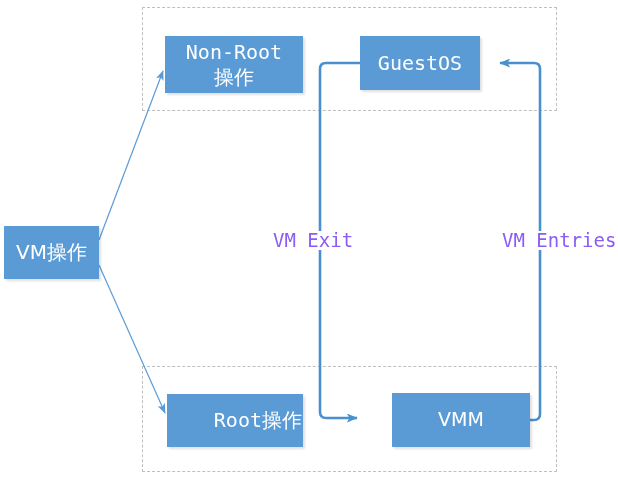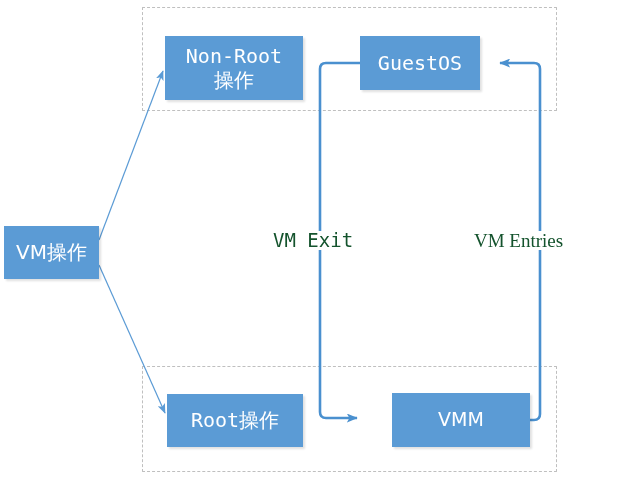--- a/index.html
+++ b/index.html
@@ -47,21 +47,21 @@
   }
   .node-mono {
     font-family: "DejaVu Sans Mono", monospace;
   }
   .node-sans {
     font-family: "DejaVu Sans", sans-serif;
     text-align: center;
   }
   .edge-label {
     position: absolute;
-    color: #14532d;
+    color: #8b5cf6;
     font-family: "DejaVu Sans Mono", monospace;
     font-size: 19px;
     white-space: nowrap;
     background: #ffffff;
     padding: 0 2px;
     line-height: 1;
   }
 </style>
 </head>
 <body>
@@ -84,36 +84,36 @@
     <path d="M99,240 L163,71" fill="none" stroke="#5b9bd5" stroke-width="1.2" marker-end="url(#arrowThin)"></path>
 
     <path d="M99,265 L165,413" fill="none" stroke="#5b9bd5" stroke-width="1.2" marker-end="url(#arrowThin)"></path>
 
     <path d="M360,63 L326,63 Q320,63 320,69 L320,412 Q320,418 326,418 L357,418" fill="none" stroke="#4a90cf" stroke-width="2.6" stroke-linecap="butt" marker-end="url(#arrowThick)"></path>
 
     <path d="M497,420 L534,420 Q540,420 540,414 L540,69 Q540,63 534,63 L500,63" fill="none" stroke="#4a90cf" stroke-width="2.6" stroke-linecap="butt" marker-end="url(#arrowThick)"></path>
   </svg>
 
   <div class="edge-label" style="left:271px; top:231px;">VM Exit</div>
-  <div class="edge-label" style="left:472px; top:231px;font-family:Liberation Serif, serif;">VM Entries</div>
+  <div class="edge-label" style="left:500px; top:231px;">VM Entries</div>
 
   <div class="node node-sans" style="left:4px; top:226px; width:95px; height:53px; font-size:20px;">
     <span>VM操作</span>
   </div>
 
-  <div class="node node-mono" style="left:165px; top:36px; width:138px; height:64px; font-size:20px; flex-direction:column;">
+  <div class="node node-mono" style="left:165px; top:36px; width:138px; height:57px; font-size:20px; flex-direction:column;">
     <span>Non-Root</span>
     <span>操作</span>
   </div>
 
   <div class="node node-mono" style="left:360px; top:36px; width:120px; height:54px; font-size:20px;">
     <span>GuestOS</span>
   </div>
 
-  <div class="node node-mono" style="left:167px; top:394px; width:136px; height:53px; font-size:20px;">
+  <div class="node node-mono" style="left:167px; top:394px; width:136px; height:53px; font-size:20px;justify-content:flex-end;">
     <span>Root操作</span>
   </div>
 
   <div class="node node-sans" style="left:360px; top:393px; width:138px; height:54px; font-size:19px;margin-left:32px;">
     <span>VMM</span>
   </div>
 
 </div>
 
 </body></html>

